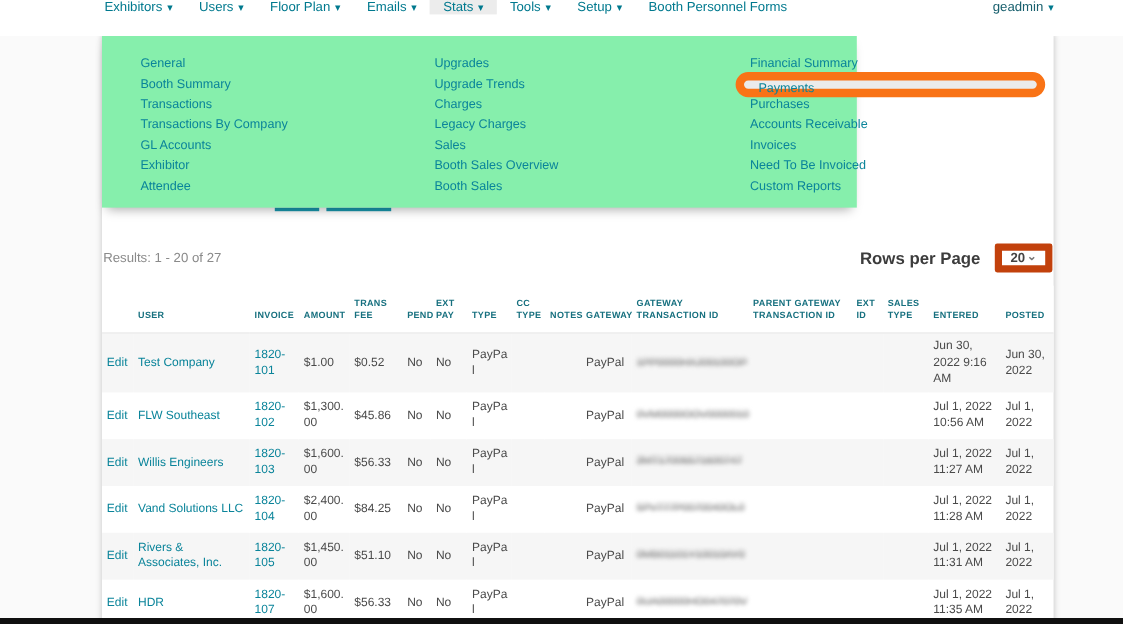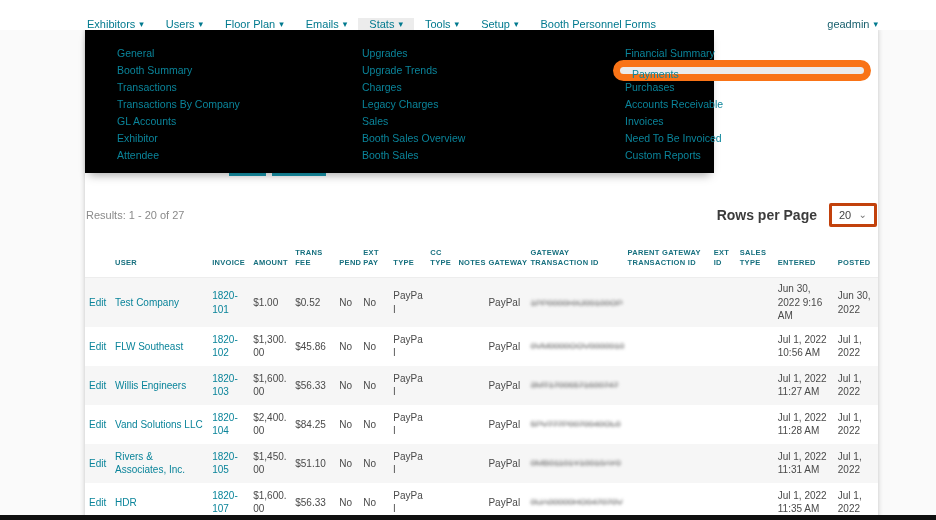--- a/index.html
+++ b/index.html
@@ -8,21 +8,21 @@
     font-family:"Liberation Sans", sans-serif;
     background:#fafafa;
     position:relative;
     color:#4a4a4a;
   }
   a { text-decoration:none; cursor:pointer; }
 
   
   .navbar {
     position:absolute; top:0; left:0; width:936px; height:30px;
-    background:#ffffff; display:flex; align-items:flex-end;
+    background:#ffffff; display:flex; align-items:flex-start;
     padding-left:76px; z-index:10;
   }
   .nav-item {
     display:flex; align-items:center; gap:4px;
     padding:0 11px; font-size:11px; color:#00798e; cursor:pointer; white-space:nowrap;
   }
   .nav-item.active { background:#ececec; }
   .caret { font-size:9px; color:#00798e; line-height:1; }
   .nav-user {
     margin-left:auto; margin-right:58px;
@@ -38,21 +38,21 @@
   }
 
   
   .tab-underline { position:absolute; height:3px; background:#1898ae; top:173px; z-index:3; }
   .tab-underline.u1 { left:229px; width:37px; }
   .tab-underline.u2 { left:272px; width:54px; }
 
   
   .menu-panel {
     position:absolute; left:85px; top:28px; width:629px; height:145px;
-    background:#000000; z-index:5;
+    background:#86efac; z-index:5;
     box-shadow:0 6px 9px -4px rgba(0,0,0,0.35);
   }
   .menu-col { position:absolute; top:17px; display:flex; flex-direction:column; }
   .menu-col.col1 { left:20px;  width:220px; }
   .menu-col.col2 { left:265px; width:220px; }
   .menu-col.col3 { left:528px; width:258px; }
   .menu-item {
     font-size:10.5px; color:#0a849a; line-height:17px; height:17px;
     cursor:pointer; white-space:nowrap; padding-left:12px;
   }
@@ -68,23 +68,23 @@
   
   .card-body { position:absolute; left:0; top:170px; width:793px; }
   .results-bar {
     display:flex; align-items:center; justify-content:space-between;
     height:34px; padding:0 1px;
   }
   .results-text { font-size:11px; color:#8a8a8a; }
   .rpp { display:flex; align-items:center; gap:12px; }
   .rpp-label { font-size:14px; font-weight:bold; color:#3c3c3c; }
   .rpp-select {
-    width:48px; height:24px; border:3px solid #c2410c; border-radius:2px;
+    width:48px; height:24px; border:6px solid #c2410c; border-radius:2px;
     background:#fff; display:flex; align-items:center; justify-content:space-between;
-    padding:0 7px; font-size:11px; color:#444; cursor:pointer;
+    padding:0 7px; font-size:11px; color:#444; cursor:pointer;font-weight:bold;
   }
   .rpp-chevron { font-size:10px; color:#777; line-height:0.4; }
 
   
   table { border-collapse:collapse; table-layout:fixed; width:793px; margin-top:6px; }
   th {
     font-size:7.5px; font-weight:bold; color:#17707f; letter-spacing:0.3px;
     text-align:left; vertical-align:bottom;
     padding:10px 3px 9px 4px; text-transform:uppercase;
     border-bottom:1px solid #ededed; background:#fff; line-height:1.35;

